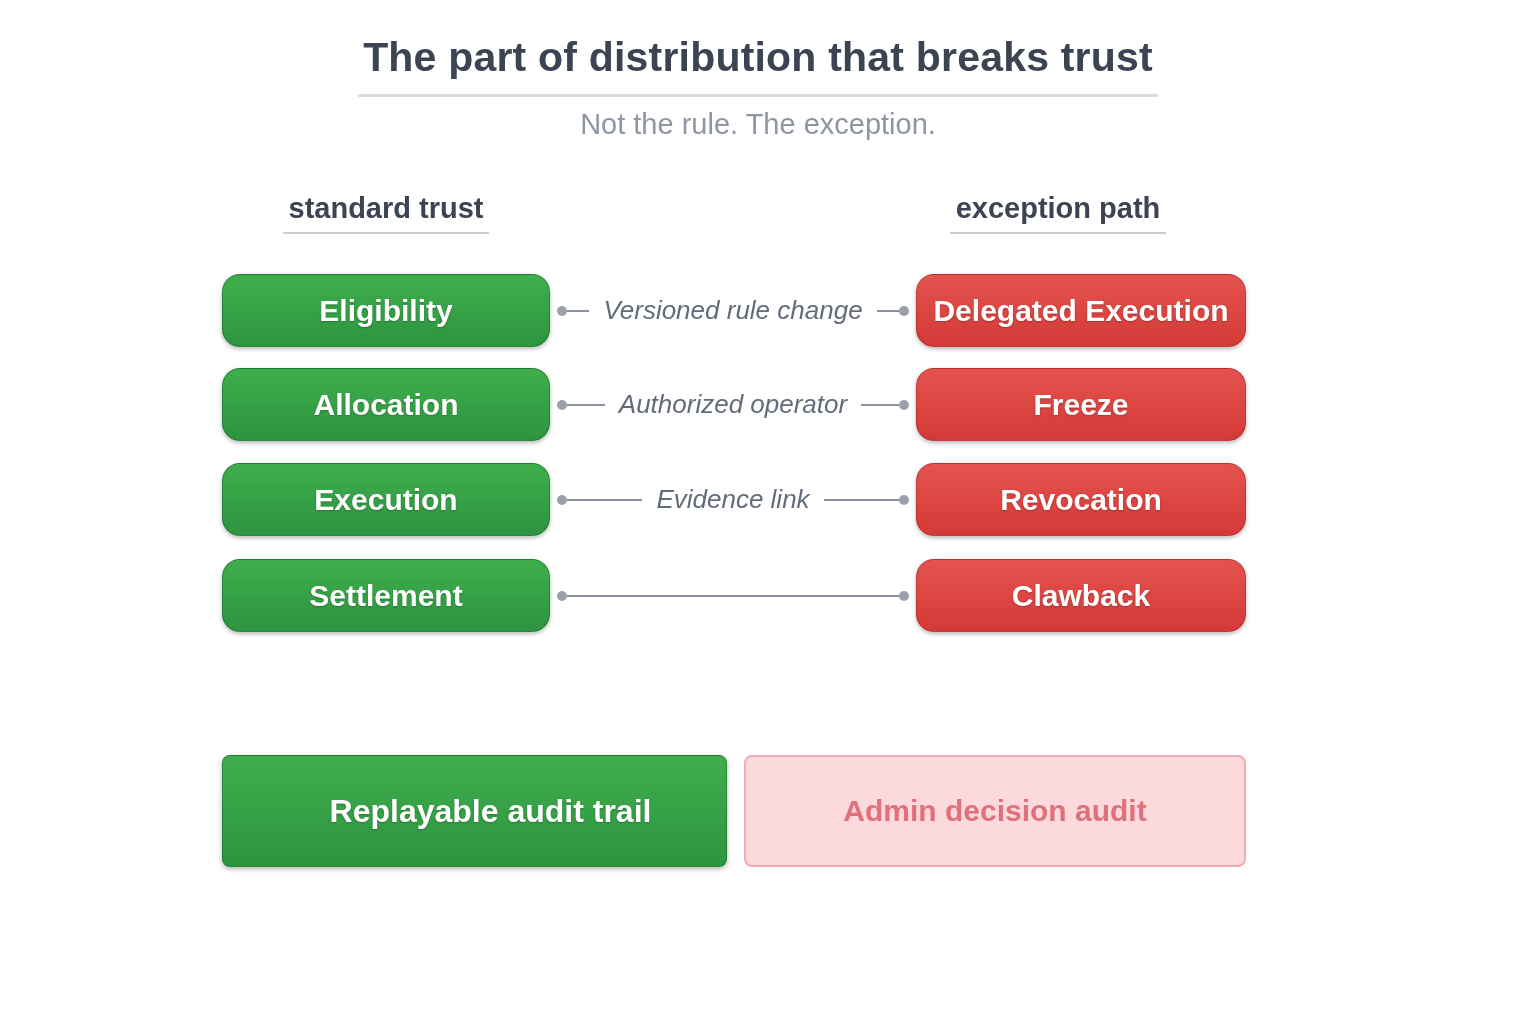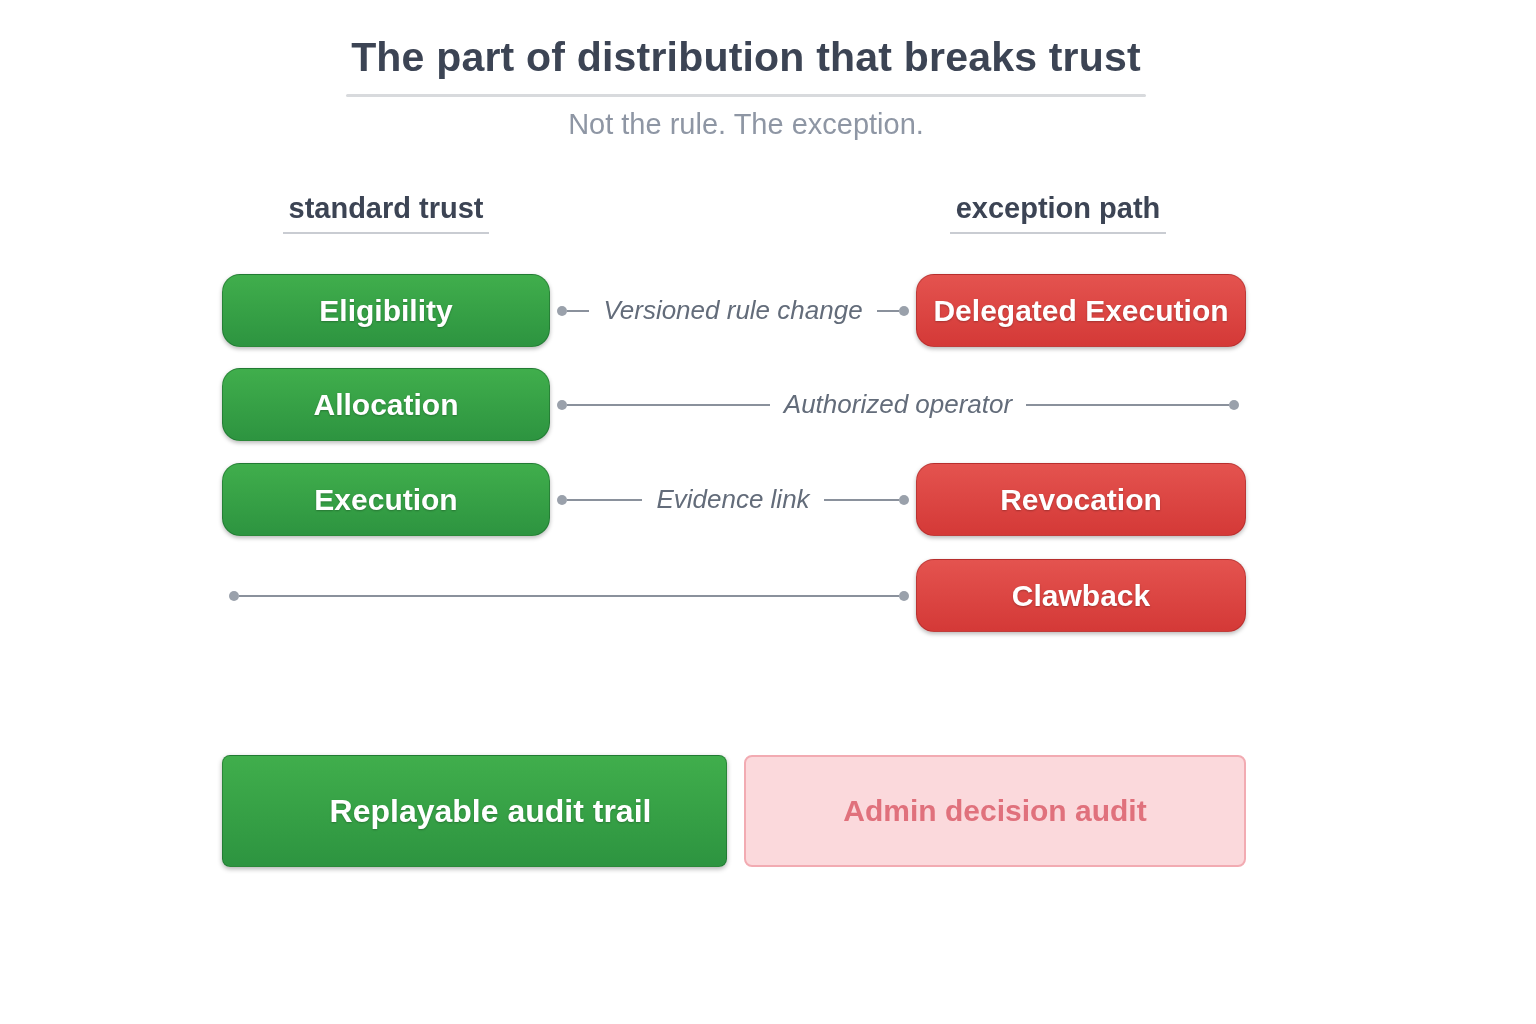--- a/index.html
+++ b/index.html
@@ -5,21 +5,21 @@
   html, body { margin: 0; padding: 0; }
   body {
     width: 1536px; height: 1024px;
     background: #ffffff;
     font-family: "Liberation Sans", sans-serif;
     overflow: hidden;
   }
   .canvas { position: relative; width: 1536px; height: 1024px; background: #fff; }
 
   
-  .header { position: absolute; left: 0; top: 34px; width: 1492px; text-align: center; }
+  .header { position: absolute; left: 12px; top: 34px; width: 1492px; text-align: center; }
   .title {
     margin: 0; font-size: 41px; font-weight: 700; letter-spacing: 0.2px;
     color: var(--heading, #3c4454);
   }
   .title-rule {
     width: 800px; height: 3px; margin: 13px auto 0;
     background: var(--divider, #d8dadd); border-radius: 2px;
   }
   .subtitle {
     margin-top: 11px; font-size: 29px; font-weight: 400;
@@ -144,39 +144,45 @@
     <div class="box green">
       <span>Allocation</span>
     </div>
     <div class="connector">
       <span class="conn-dot"></span>
       <span class="conn-line"></span>
       <span class="conn-label">Authorized operator</span>
       <span class="conn-line"></span>
       <span class="conn-dot"></span>
     </div>
+    <div class="box red">
+      <span>Freeze</span>
+    </div>
   </div>
 
   <div class="flow-row row-2">
     <div class="box green">
       <span>Execution</span>
     </div>
     <div class="connector">
       <span class="conn-dot"></span>
       <span class="conn-line"></span>
       <span class="conn-label">Evidence link</span>
       <span class="conn-line"></span>
       <span class="conn-dot"></span>
     </div>
     <div class="box red">
       <span>Revocation</span>
     </div>
   </div>
 
   <div class="flow-row row-3">
+    <div class="box green">
+      <span>Settlement</span>
+    </div>
     <div class="connector">
       <span class="conn-dot"></span>
       <span class="conn-line"></span>
 
       <span class="conn-line"></span>
       <span class="conn-dot"></span>
     </div>
     <div class="box red">
       <span>Clawback</span>
     </div>

